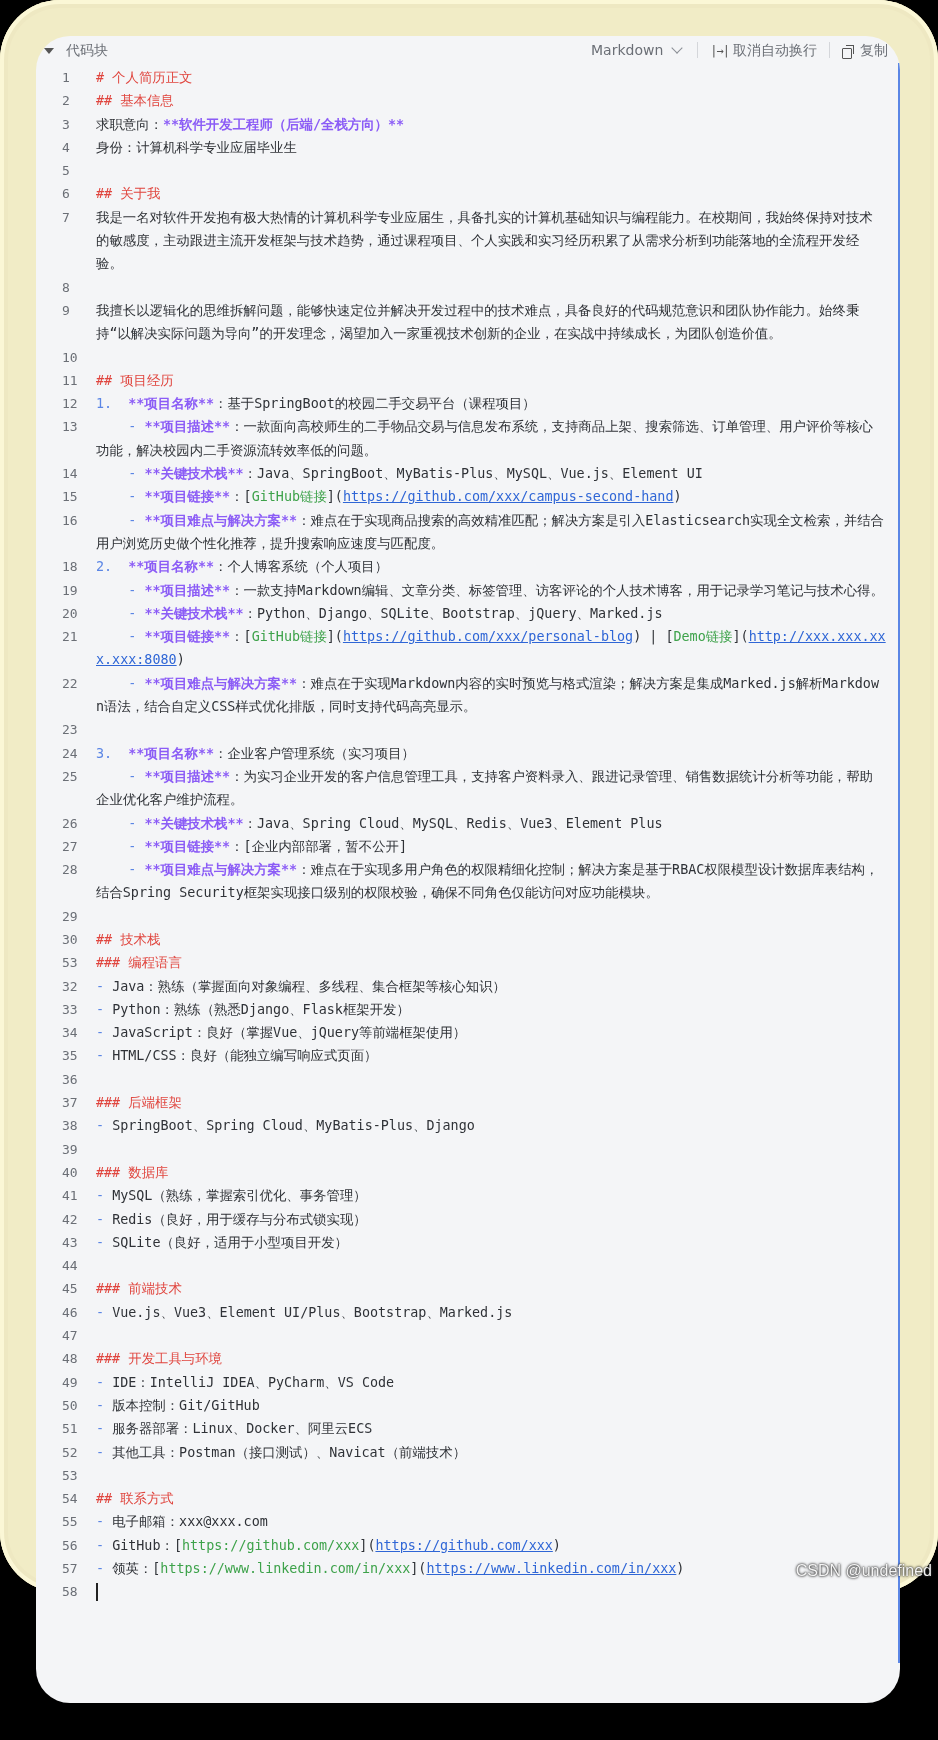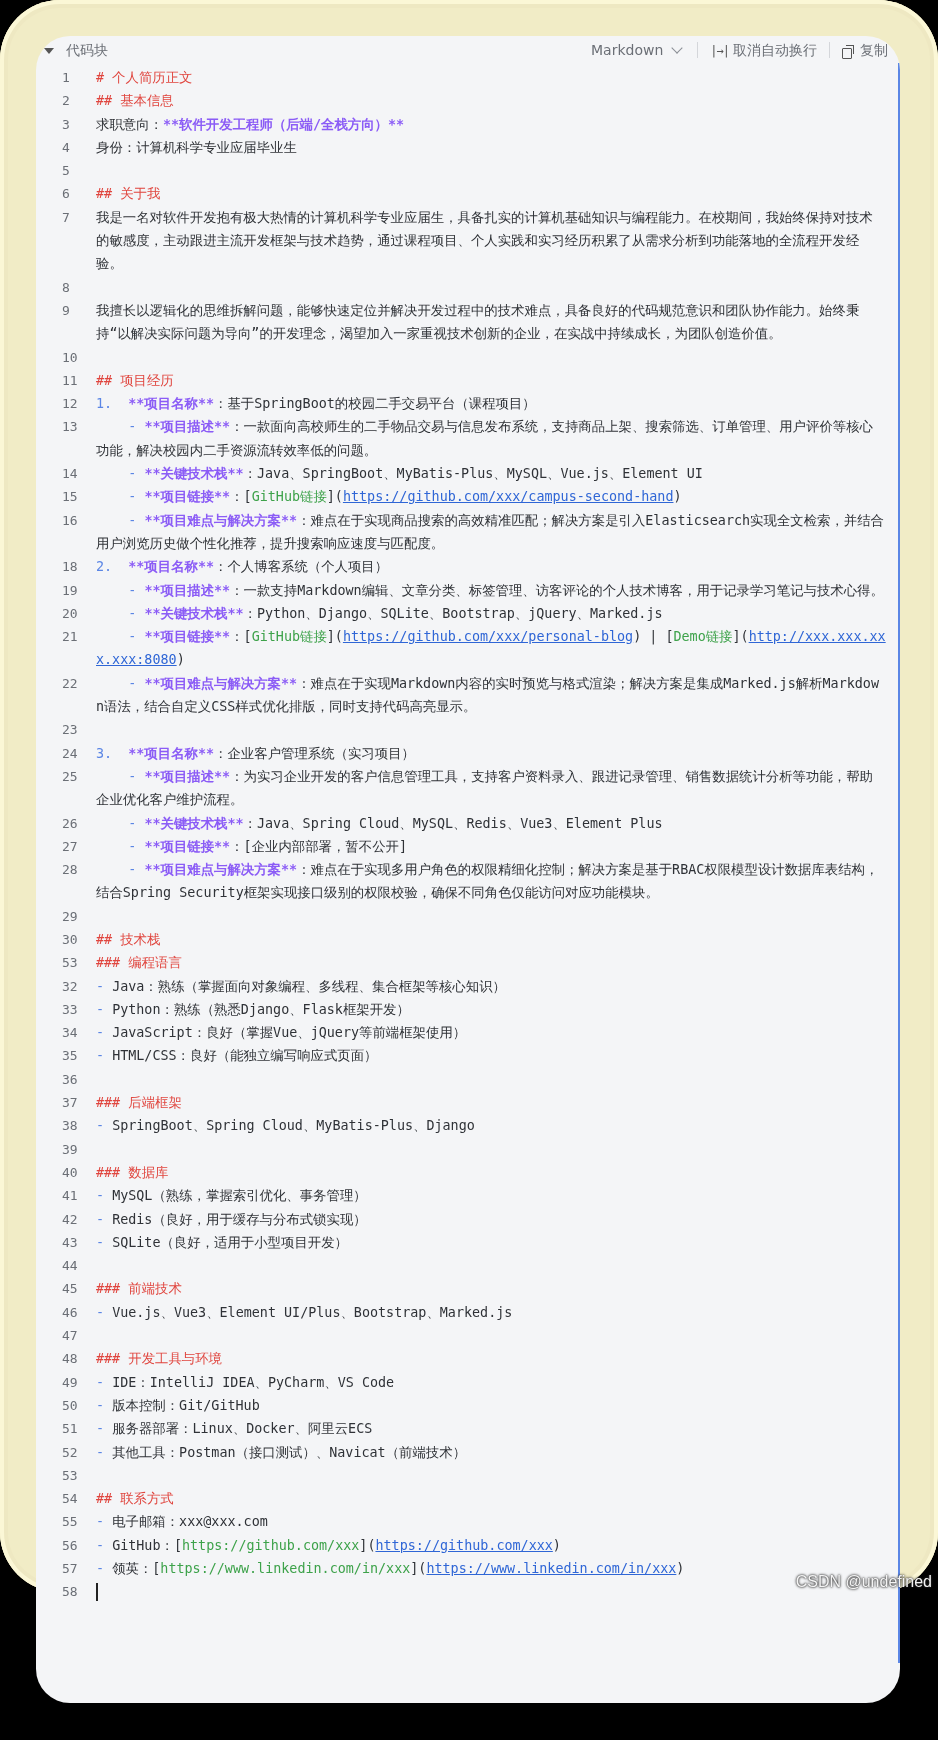--- a/index.html
+++ b/index.html
@@ -48,21 +48,21 @@
   .ln { width: 52px; flex: none; text-align: left; padding-left: 26px; box-sizing: border-box; color: #6b6f76; font-size: 13px; }
   .txt { flex: 1; padding-left: 0; white-space: pre-wrap; word-break: break-all; margin-left: 8px; }
   .tok-head { color: #e0463f; }
   .tok-bold { font-weight: bold; color: #8b5cf6; }
   .tok-list { color: #5b86e5; }
   .tok-linktext { color: #3da24a; }
   .tok-url { color: #2f66d6; text-decoration: underline; }
   .cursor { display: inline-block; width: 2px; height: 18px; background: #222; vertical-align: middle; }
 
   .watermark {
-    position: absolute; right: 6px; bottom: 1px;
+    position: absolute; right: 6px; bottom: 12px;
     font-family: "Liberation Sans", sans-serif; font-size: 16px; color: #f4f4f4;
     text-shadow: 0 0 2px #222, 0 0 3px #333;
   }
 </style>
 </head>
 <body>
 
 <div class="frame">
   <div class="card">
     <div class="header">

